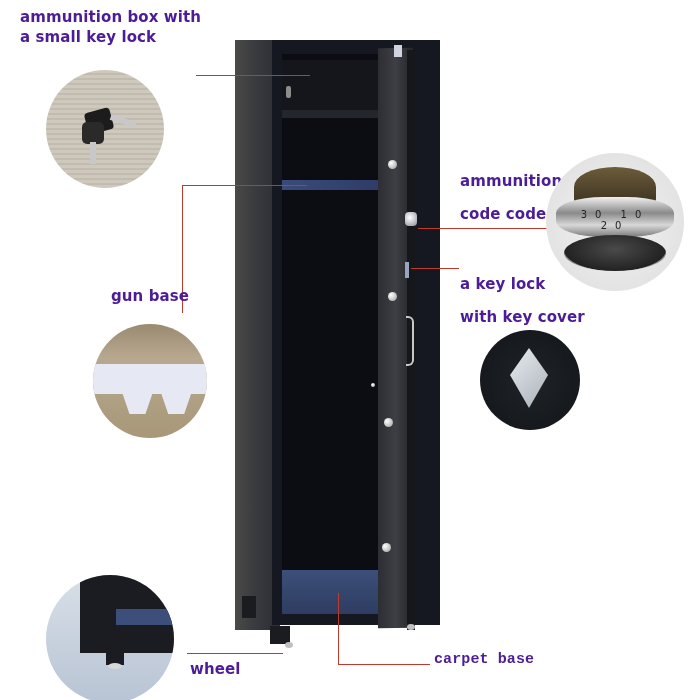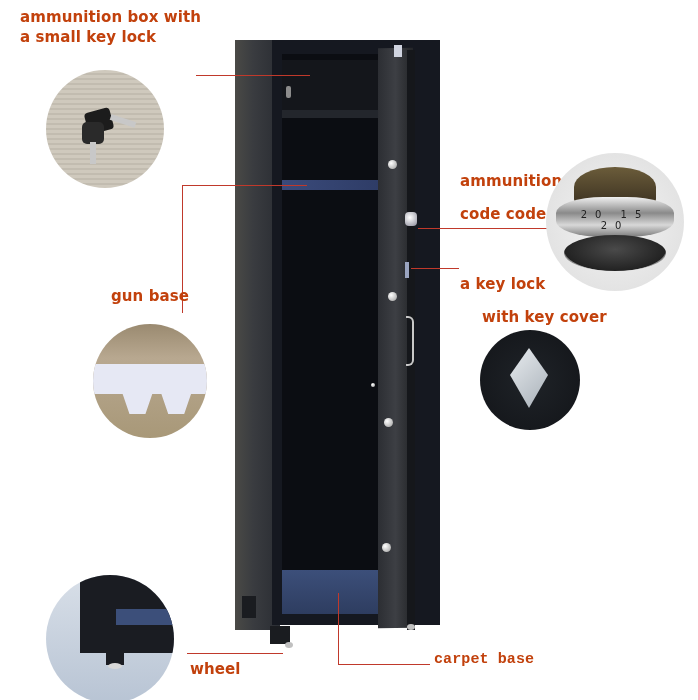--- a/index.html
+++ b/index.html
@@ -1,17 +1,17 @@
 <!DOCTYPE html>
 <html><head>
 <meta charset="utf-8">
 <style>
   html, body { margin: 0; padding: 0; }
   body { width: 698px; height: 700px; background: #ffffff; position: relative; overflow: hidden; font-family: "DejaVu Sans", sans-serif; }
-  .label { position: absolute; font-size: 15px; font-weight: bold; color: #c2410c; white-space: nowrap; letter-spacing: 0.1px; }
+  .label { position: absolute; font-size: 15px; font-weight: bold; color: #4c1d95; white-space: nowrap; letter-spacing: 0.1px; }
   .line { position: absolute; background: #c0392b; }
   .circle { position: absolute; border-radius: 50%; overflow: hidden; }
 
   
   .safe-side { position: absolute; left: 235px; top: 40px; width: 45px; height: 590px; background: linear-gradient(90deg, #4a4a46 0%, #3a3c40 40%, #2a2d33 100%); }
   .safe-front-frame { position: absolute; left: 272px; top: 40px; width: 168px; height: 585px; background: #151820; }
   .safe-inside { position: absolute; left: 282px; top: 54px; width: 110px; height: 560px; background: #0b0d12; }
   .shelf { position: absolute; left: 282px; top: 110px; width: 110px; height: 8px; background: #23262c; }
   .ammo-box { position: absolute; left: 282px; top: 60px; width: 110px; height: 50px; background: #14161b; }
   .ammo-lock { position: absolute; left: 286px; top: 86px; width: 5px; height: 12px; background: #8c8c8c; border-radius: 2px; }
@@ -97,27 +97,27 @@
 <div class="circle rack-photo">
   <div class="foam"></div>
 </div>
 
 <div class="label" style="left:460px;top:172px;">ammunition</div>
 <div class="label" style="left:460px;top:205px;">code  code</div>
 <div class="line" style="left:418px;top:228px;width:130px;height:1px;"></div>
 <div class="circle dial-photo">
   <div class="dial-top"></div>
   <div class="dial-ring"></div>
-  <div class="dial-scale">20 15 20</div>
+  <div class="dial-scale">30 10 20</div>
   <div class="dial-base"></div>
 </div>
 
 <div class="line" style="left:411px;top:268px;width:48px;height:1px;"></div>
 <div class="label" style="left:460px;top:275px;">a  key lock</div>
-<div class="label" style="left:460px;top:308px;margin-left:22px;">with key cover</div>
+<div class="label" style="left:460px;top:308px;">with key cover</div>
 <div class="circle cover-photo">
   <div class="diamond"></div>
 </div>
 
 <div class="circle wheel-photo">
   <div class="wheel-safe"></div>
   <div class="wheel-carpet"></div>
   <div class="wheel-foot"></div>
   <div class="wheel-caster"></div>
 </div>

